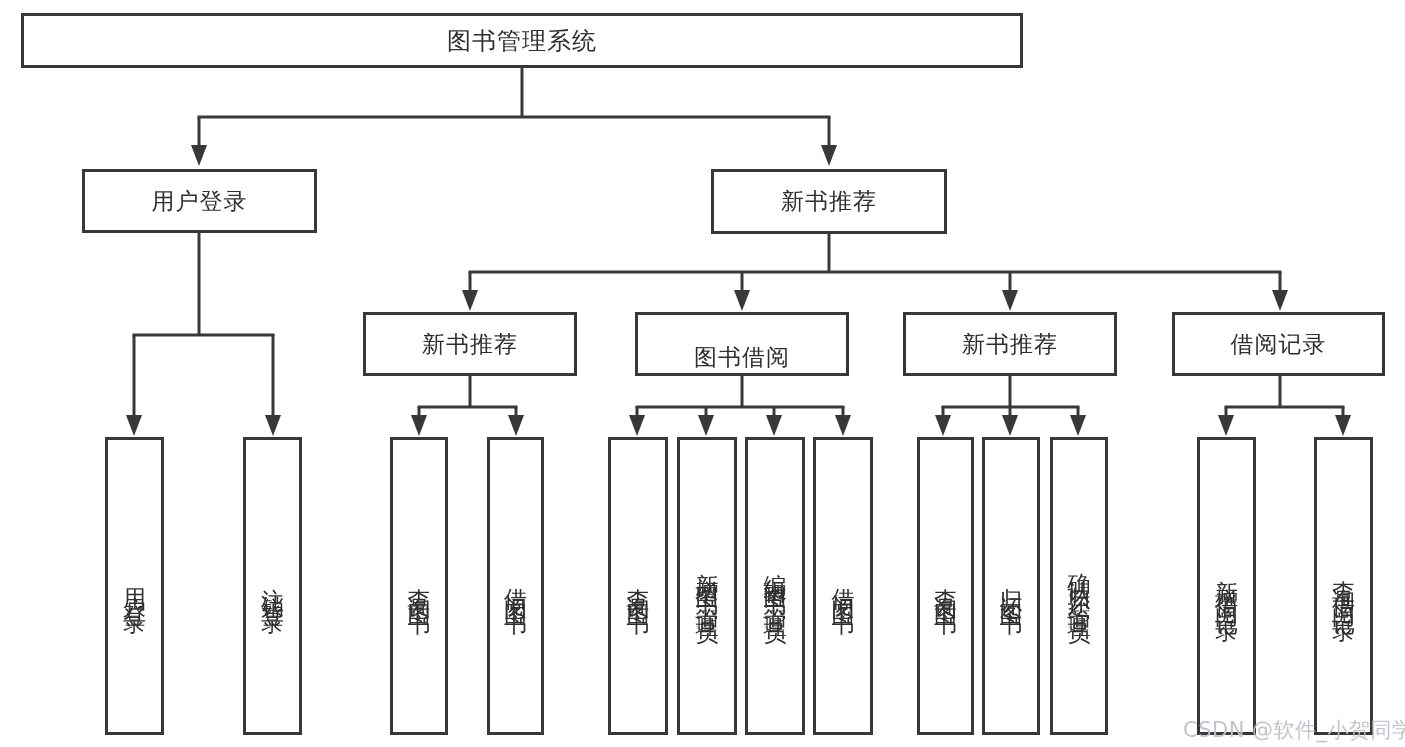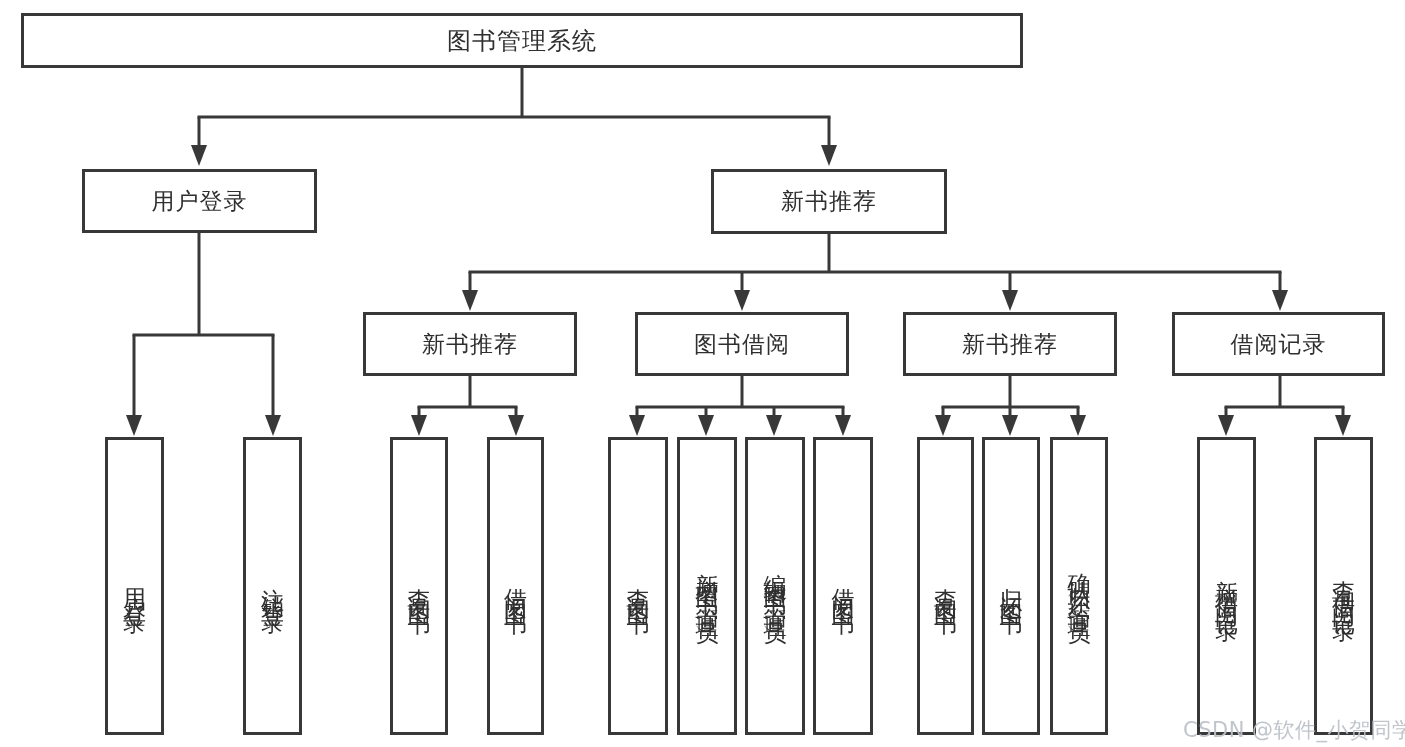--- a/index.html
+++ b/index.html
@@ -18,21 +18,21 @@
     writing-mode:vertical-rl;text-orientation:mixed;
     font-size:23px;letter-spacing:8px;line-height:1;white-space:nowrap;
   }
   
   .root{left:21px;top:13px;width:1002px;height:55px;}
   
   .n-user{left:82px;top:169px;width:235px;height:64px;}
   .n-mgmt{left:711px;top:169px;width:236px;height:65px;}
   
   .g-rec {left:363px;top:312px;width:214px;height:64px;}
-  .g-bor {left:635px;top:312px;width:214px;height:64px;}
+  .g-bor {left:635px;top:312px;width:214px;height:64px;align-items:flex-end;}
   .g-cur {left:903px;top:312px;width:214px;height:64px;}
   .g-rcd {left:1172px;top:312px;width:213px;height:64px;}
   
   .leaf{top:437px;height:298px;}
   .c1 {left:105px;width:59px;}
   .c2 {left:243px;width:59px;}
   .c3 {left:390px;width:58px;}
   .c4 {left:487px;width:57px;}
   .c5 {left:608px;width:60px;}
   .c6 {left:677px;width:60px;}

